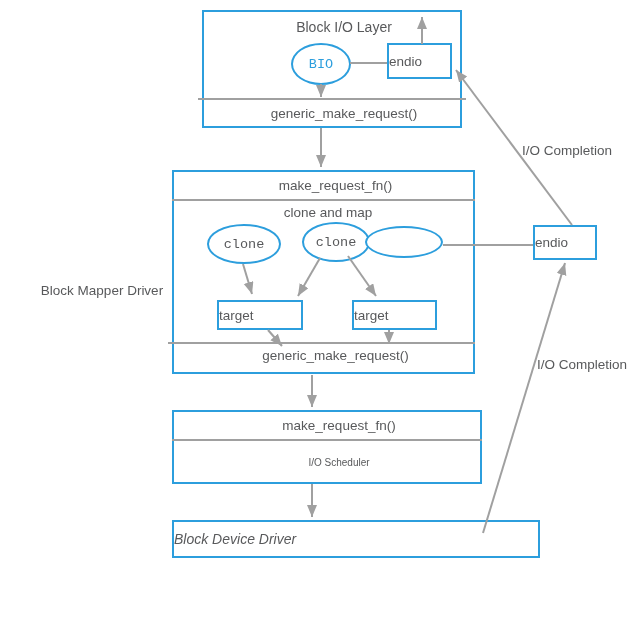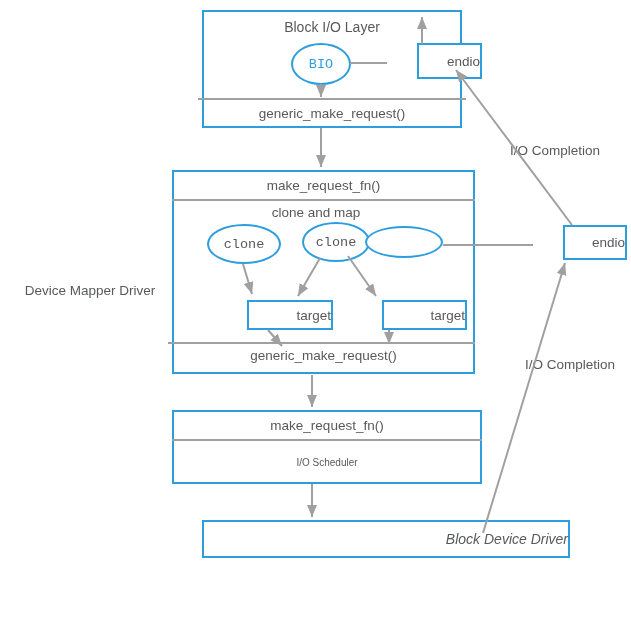--- a/index.html
+++ b/index.html
@@ -25,24 +25,25 @@
     box-sizing:border-box;
     display:flex;align-items:center;justify-content:center;font-family:Liberation Mono, monospace;
   }
   .lbl{
     position:absolute;
     font-size:13.5px;
     color:#58595B;
     text-align:center;
     white-space:nowrap;
     line-height:15px;
+    padding-left:12px;
   }
   .center-txt{
-    display:flex;align-items:center;justify-content:flex-end;
-    font-size:13.5px;color:#58595B;margin-left:30px;
+    display:flex;align-items:center;justify-content:flex-start;
+    font-size:13.5px;color:#58595B;
   }
   .blue-txt{color:#2C9EDD;font-size:13.5px;}
   #overlay{
     position:absolute;left:0;top:0;width:631px;height:630px;
     pointer-events:none;
   }
   .z1{z-index:1}.z2{z-index:2}.z3{z-index:3}.z4{z-index:4}
   #overlay{z-index:5}
 </style>
 </head>
@@ -76,21 +77,21 @@
 
   <div class="box center-txt z2" style="left:217px;top:300px;width:86px;height:30px;">
     <span>target</span>
   </div>
   <div class="box center-txt z2" style="left:352px;top:300px;width:85px;height:30px;">
     <span>target</span>
   </div>
 
   <div class="lbl z4" style="left:172px;top:348px;width:303px;">generic_make_request()</div>
 
-  <div class="lbl z4" style="left:10px;top:283px;width:160px;">Device Mapper Driver</div>
+  <div class="lbl z4" style="left:10px;top:283px;width:160px;">Block Mapper Driver</div>
 
   <div class="box center-txt z2" style="left:533px;top:225px;width:64px;height:35px;">
     <span>endio</span>
   </div>
 
   <div class="lbl z4" style="left:500px;top:143px;width:110px;">I/O Completion</div>
   <div class="lbl z4" style="left:515px;top:357px;width:110px;">I/O Completion</div>
 
   <div class="box z1" style="left:172px;top:410px;width:310px;height:74px;"></div>
   <div class="lbl z4" style="left:172px;top:418px;width:310px;">make_request_fn()</div>

